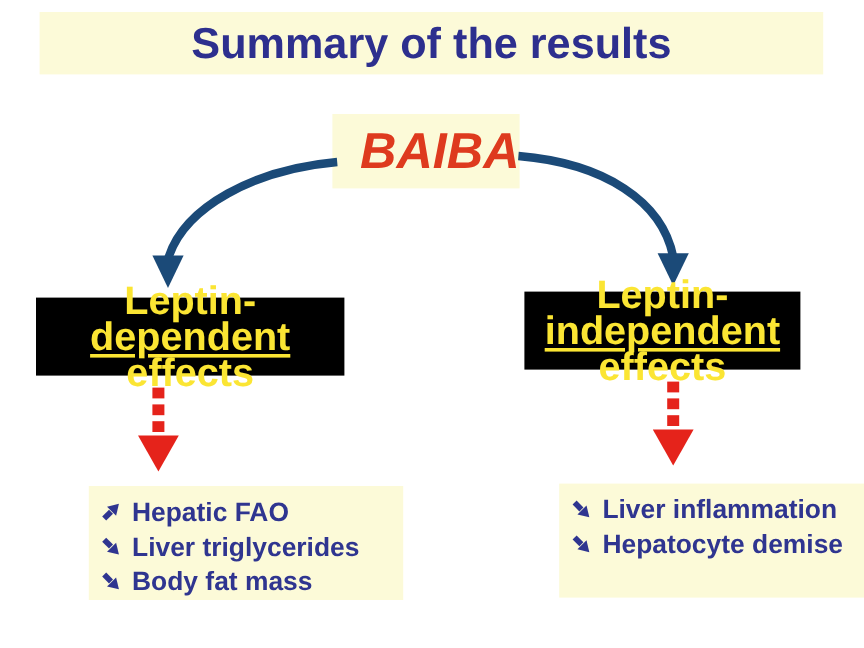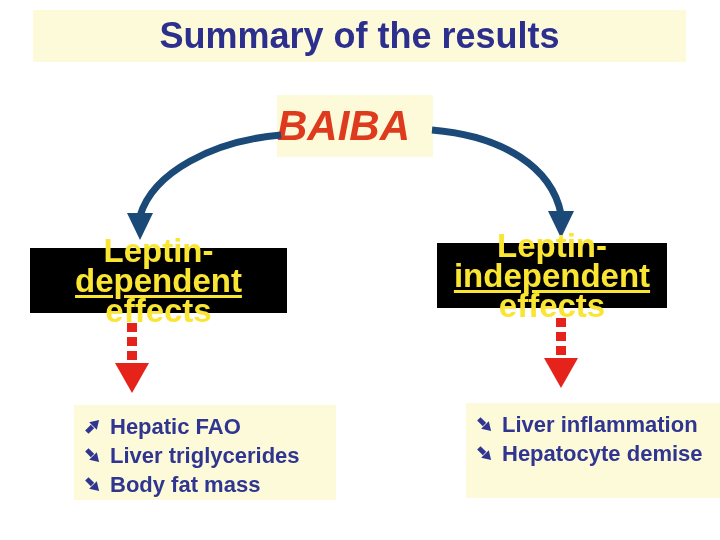--- a/index.html
+++ b/index.html
@@ -9,21 +9,21 @@
   }
   .title-banner{
     position:absolute;left:33px;top:10px;width:653px;height:52px;
     background:#FCFAD8;display:flex;align-items:center;justify-content:center;
   }
   .title-banner span{
     color:#2D2F8E;font-size:36px;letter-spacing:0px;
   }
   .baiba-box{
     position:absolute;left:277px;top:95px;width:156px;height:62px;
-    background:#FCFAD8;display:flex;align-items:center;justify-content:flex-start;
+    background:#FCFAD8;display:flex;align-items:center;justify-content:flex-end;
   }
   .baiba-box span{
     color:#DE3A1E;font-size:42px;font-style:italic;
   }
   .overlay{position:absolute;left:0;top:0;width:720px;height:540px;pointer-events:none;}
   .black-box{
     position:absolute;background:#000000;color:#FBE533;
     display:flex;flex-direction:column;align-items:center;justify-content:center;
     font-size:33px;line-height:30px;text-align:center;
   }

